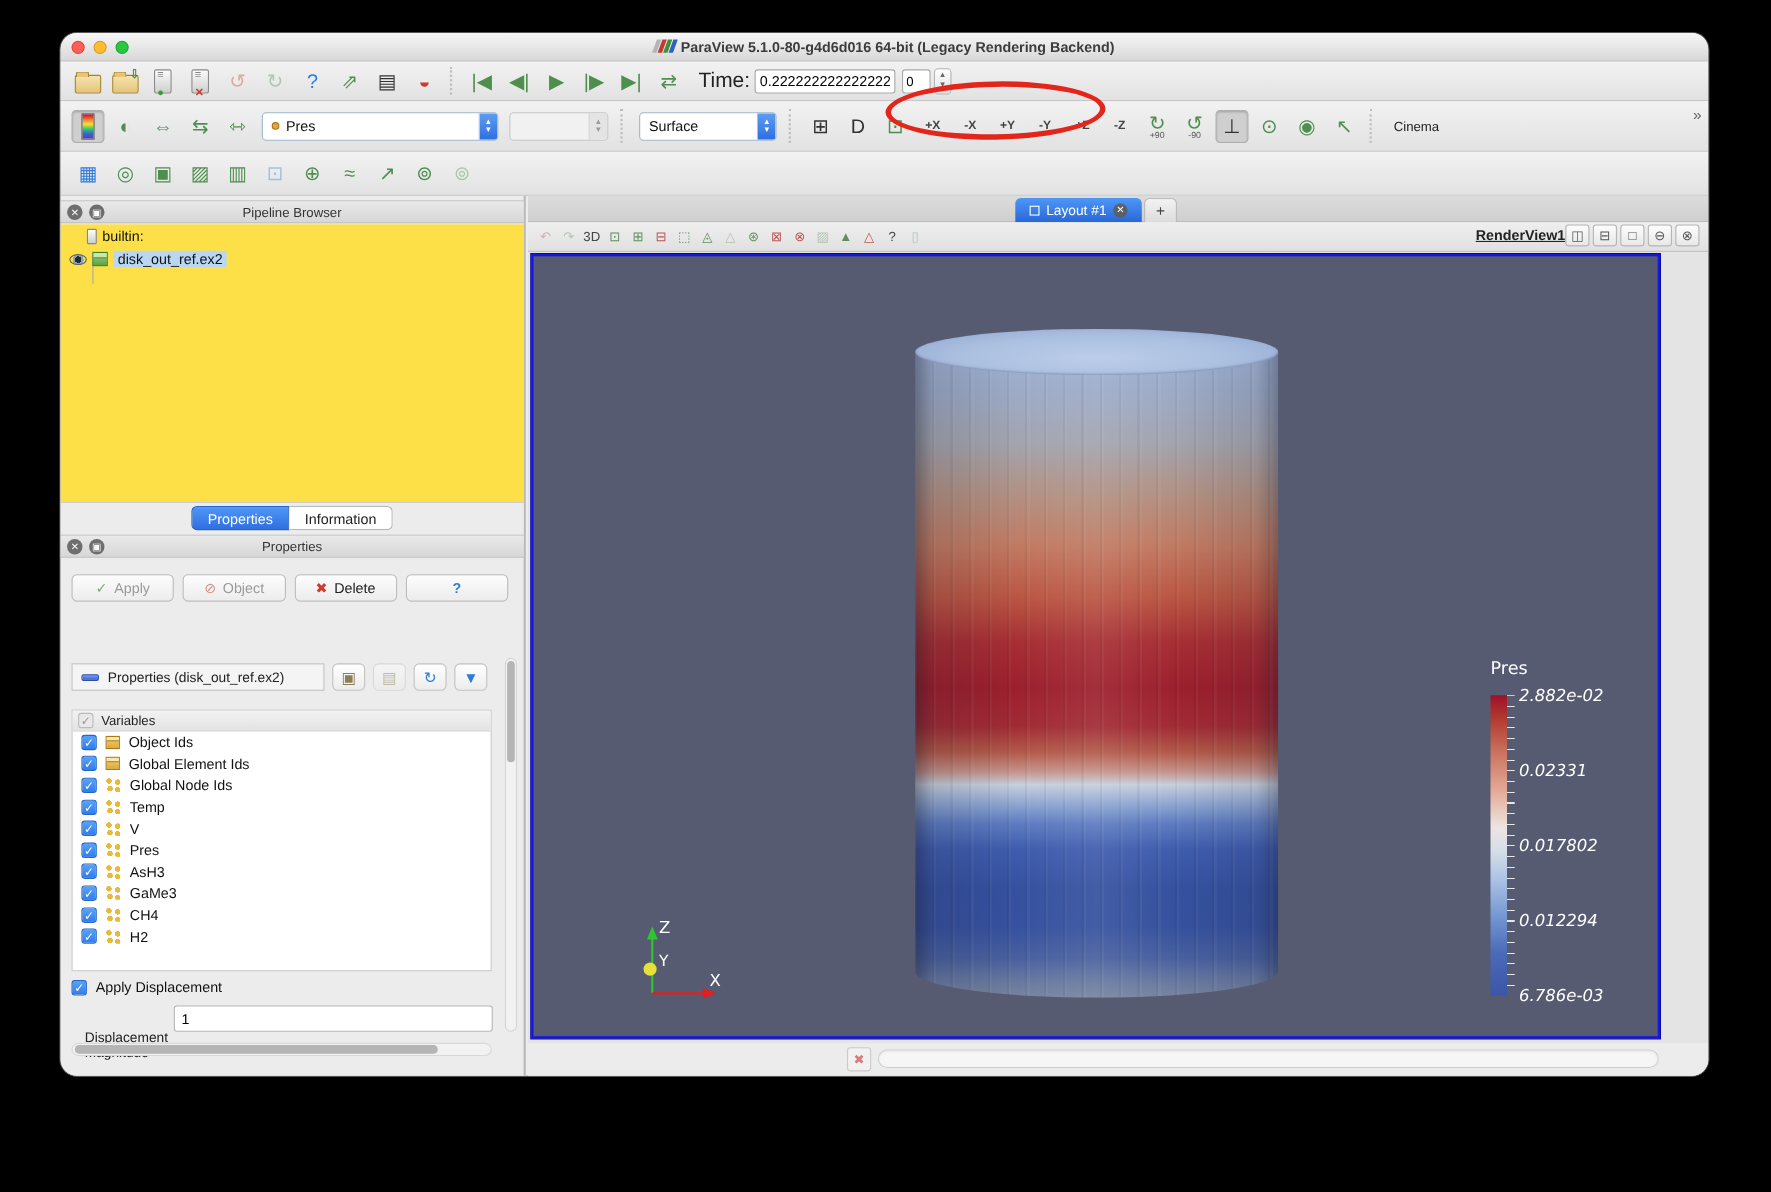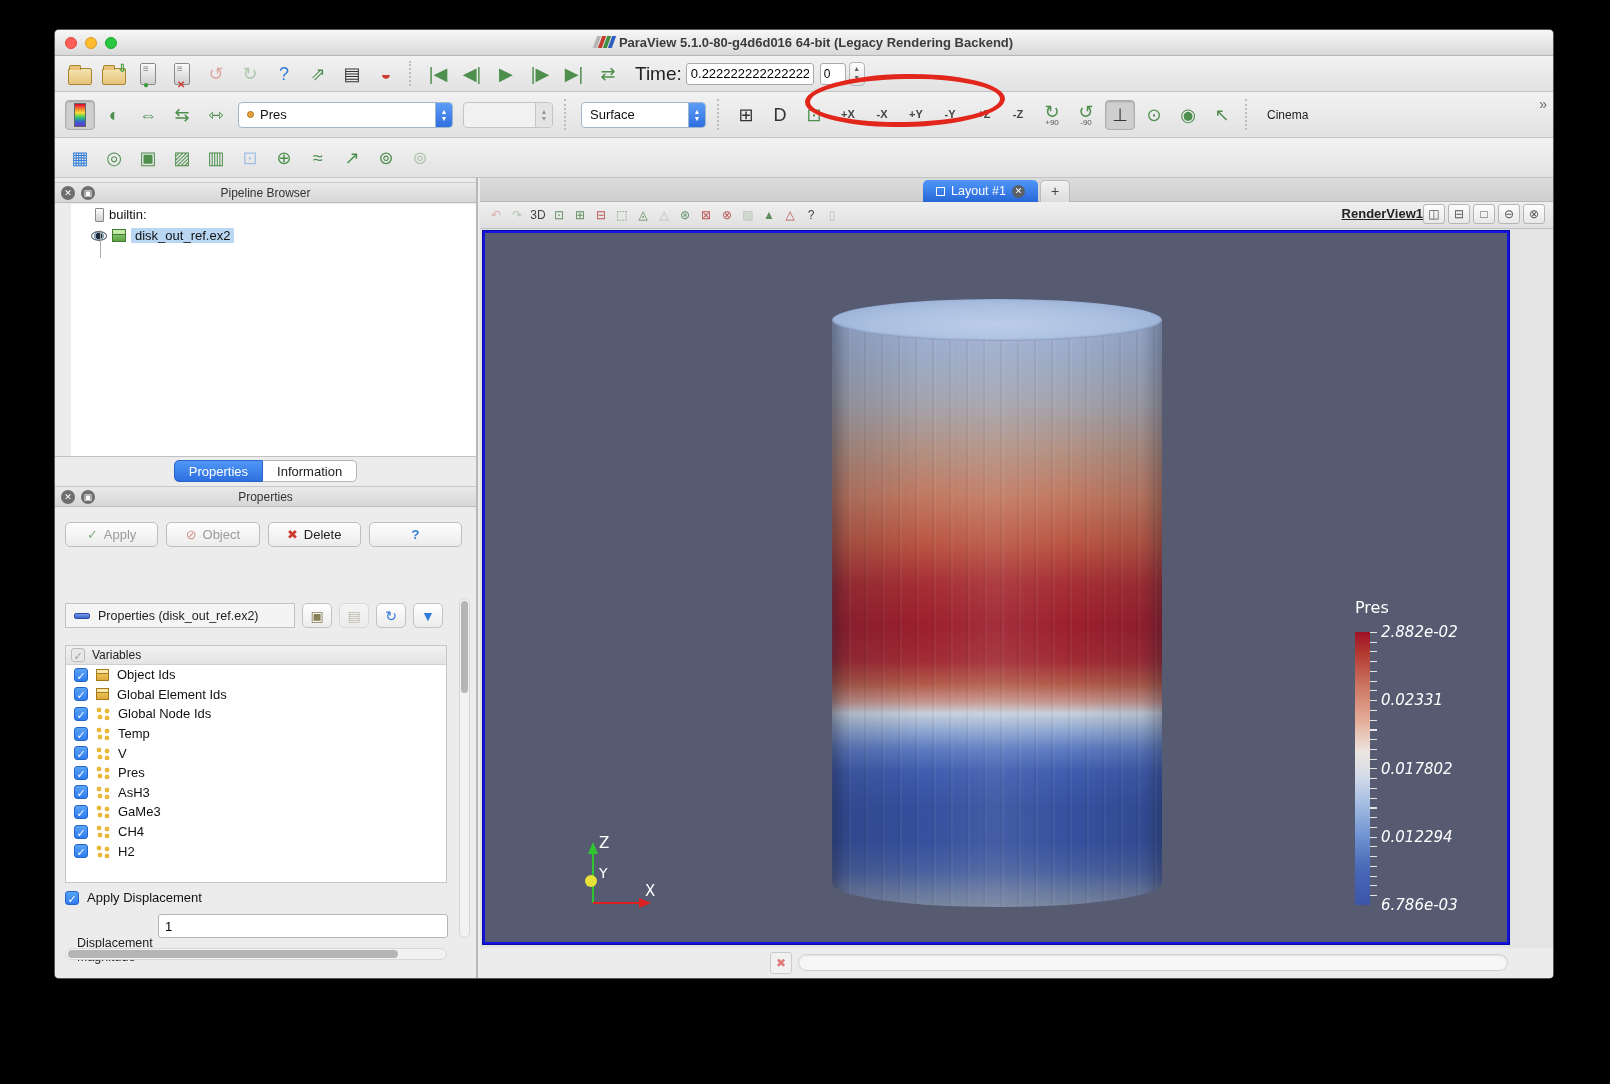--- a/index.html
+++ b/index.html
@@ -1,17 +1,17 @@
 <!DOCTYPE html>
 <html><head>
 <meta charset="utf-8">
 <style>
   html,body{margin:0;padding:0;background:#000;width:1610px;height:1084px;font-family:"Liberation Sans",sans-serif;-webkit-font-smoothing:antialiased;}
   *{box-sizing:border-box;}
-  .window{position:absolute;left:55px;top:30px;width:1498px;height:948px;background:#ececec;border-radius:4px;overflow:hidden;box-shadow:0 0 0 1px #555;}
+  .window{position:absolute;left:55px;top:30px;width:1498px;height:948px;background:#ececec;border-radius:15px;overflow:hidden;box-shadow:0 0 0 1px #555;}
   
   .titlebar{position:absolute;left:0;top:0;right:0;height:26px;background:linear-gradient(#f7f7f7,#d8d8d8);border-bottom:1px solid #b5b5b5;}
   .lights{position:absolute;left:10px;top:7px;display:flex;gap:8px;}
   .light{width:12px;height:12px;border-radius:50%;}
   .light.red{background:#ff5f57;border:1px solid #e0443e;}
   .light.yellow{background:#febc2e;border:1px solid #d89e24;}
   .light.green{background:#28c840;border:1px solid #1fa52f;}
   .title{position:absolute;left:0;right:0;top:5px;text-align:center;font-size:13px;color:#3c3c3c;font-weight:bold;}
   .pvlogo{display:inline-block;width:20px;height:12px;vertical-align:-1px;margin-right:4px;}
   .pvlogo i{display:inline-block;width:4px;height:12px;margin-right:1px;transform:skewX(-20deg);}
@@ -47,22 +47,22 @@
   .time-label{font-size:19px;color:#222;margin:0 4px 0 10px;}
   .time-input{width:128px;height:22px;border:1px solid #a9a9a9;border-radius:3px;background:#fff;font-size:13px;padding:0 4px;font-family:"Liberation Sans",sans-serif;}
   .time-step{width:26px;height:22px;border:1px solid #a9a9a9;border-radius:3px;background:#fff;font-size:12px;padding:0 3px;margin-left:6px;}
   .spinbox{width:16px;height:24px;border:1px solid #b5b5b5;border-radius:4px;background:linear-gradient(#fdfdfd,#e3e3e3);margin-left:3px;display:flex;flex-direction:column;align-items:center;justify-content:center;font-size:7px;color:#666;line-height:1.2;}
   .annotation{position:absolute;left:750px;top:44px;width:200px;height:53px;border:5px solid #e2261c;border-radius:50%;transform:rotate(-1deg);z-index:60;pointer-events:none;}
   
   .leftpanel{position:absolute;left:0;top:148px;width:423px;bottom:0;background:#ececec;border-right:2px solid #b9b9b9;}
   .dockhead{position:absolute;left:0;right:0;height:21px;background:linear-gradient(#e9e9e9,#d7d7d7);border-top:1px solid #c8c8c8;border-bottom:1px solid #bcbcbc;font-size:12px;color:#333;text-align:center;line-height:20px;}
   .dockbtns{position:absolute;left:6px;top:3px;display:flex;gap:6px;}
   .dockbtn{width:14px;height:14px;border-radius:50%;background:#6e6e6e;color:#fff;font-size:9px;line-height:14px;text-align:center;}
-  .tree{position:absolute;left:16px;top:26px;right:0;height:252px;background:#ffffff;font-size:13px;color:#111;}
-  .treerow{display:flex;align-items:center;height:21px;padding-left:20px;gap:5px;}
+  .tree{position:absolute;left:0;top:26px;right:0;height:252px;background:#fde047;font-size:13px;color:#111;}
+  .treerow{display:flex;align-items:center;height:21px;padding-left:8px;gap:5px;}
   .eye{width:16px;height:10px;border-radius:50%;background:radial-gradient(circle at 50% 50%, #1a2a3a 0 3px, #8fa3b5 3px 5px, transparent 5px);border:1px solid #55606a;}
   .srv-ic{width:9px;height:14px;background:linear-gradient(#fdfdfd,#cfcfcf);border:1px solid #888;border-radius:1px;}
   .cube{width:14px;height:13px;background:linear-gradient(#9fd27e,#5ca345);border:1px solid #3f7c2e;position:relative;}
   .cube:before{content:"";position:absolute;left:0;top:0;width:100%;height:4px;background:#c6e8a9;border-bottom:1px solid #3f7c2e;}
   .sel-label{background:#b9d6f2;padding:0 4px;border-radius:1px;}
   .indent-line{position:absolute;left:29px;top:26px;width:1px;height:28px;background:#aaa;}
   
   .paneltabs{position:absolute;left:0;top:278px;right:0;height:30px;background:#ececec;border-top:1px solid #c2c2c2;display:flex;justify-content:center;align-items:flex-start;padding-top:3px;}
   .ptab{height:22px;padding:0 14px;font-size:13px;line-height:21px;border:1px solid #b5b5b5;background:#fff;color:#222;}
   .ptab.sel{background:linear-gradient(#4f97f7,#2f6fe0);color:#fff;border-color:#2a64c8;border-radius:5px 0 0 5px;}

